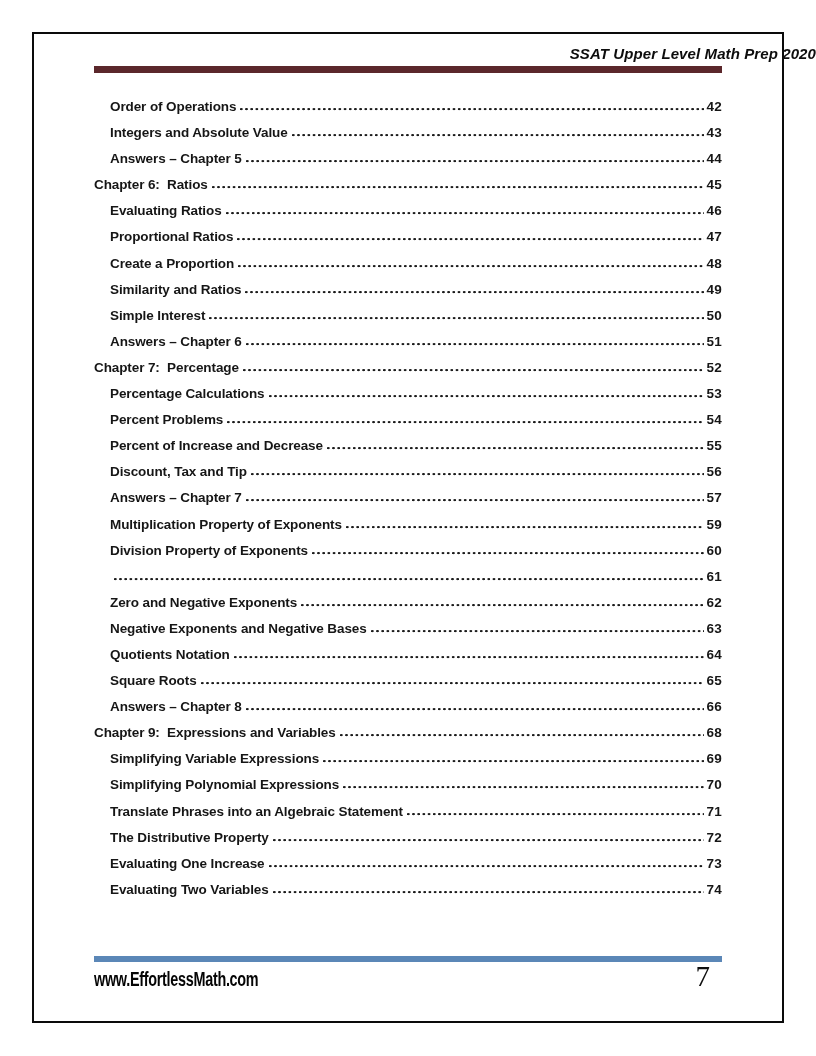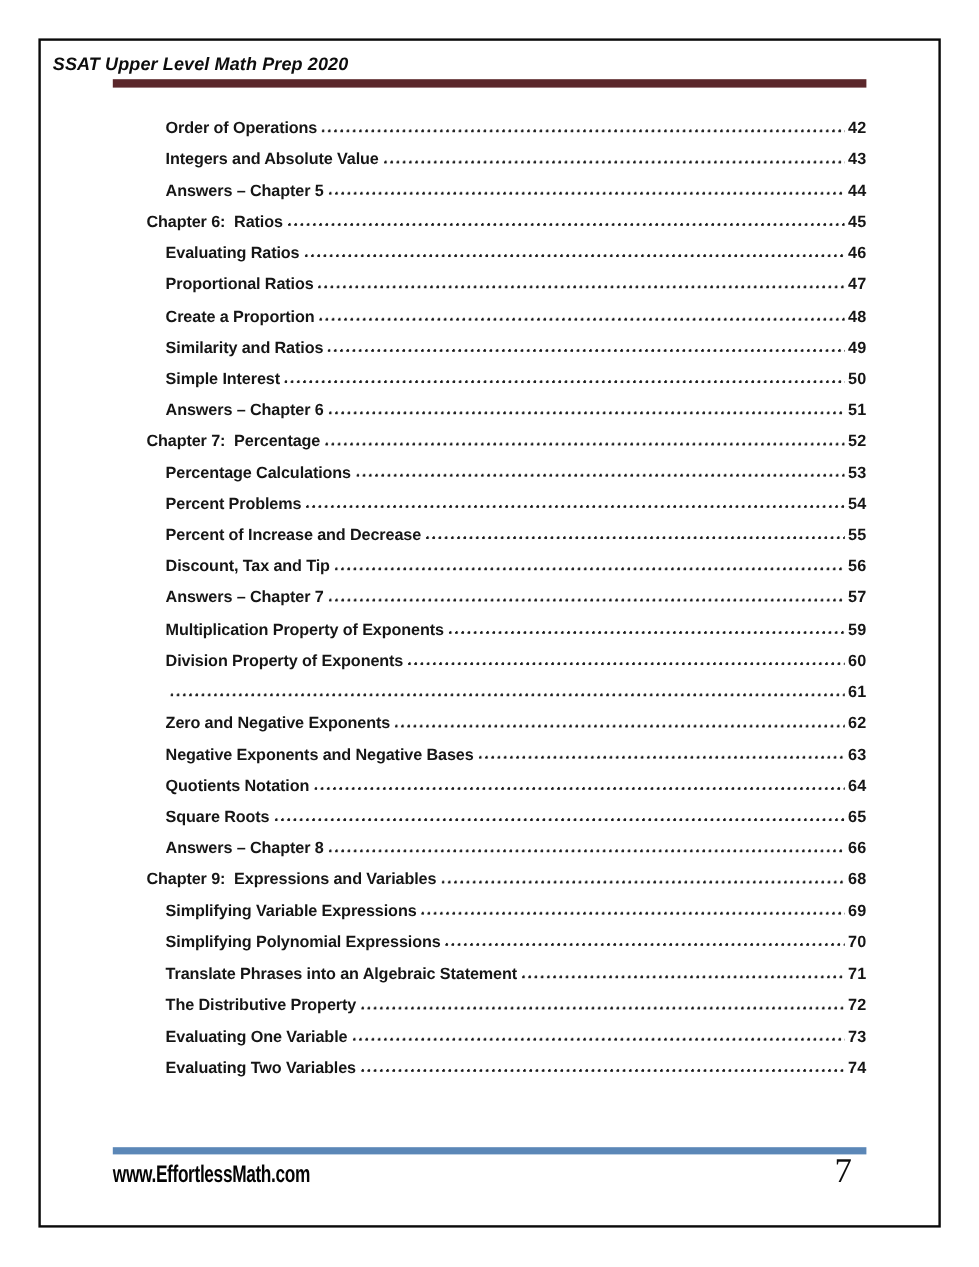--- a/index.html
+++ b/index.html
@@ -23,27 +23,26 @@
     position: absolute;
     left: 32px; top: 32px;
     width: 752px; height: 991px;
     border: 2px solid #0a0a0a;
     pointer-events: none;
   }
   
   .header-title {
     position: absolute;
     top: 45px; left: 0; right: 0;
-    text-align: left;
+    text-align: right;
     font-size: 15px;
     font-weight: bold;
     font-style: italic;
     letter-spacing: 0.1px;
     color: #0d0d0d;
-    padding-left: 44px;
   }
   .header-rule {
     position: absolute;
     left: 94px; top: 66px;
     width: 628px; height: 7px;
     background: var(--header-bar);
   }
   
   .toc-list {
     position: absolute;
@@ -52,21 +51,20 @@
   }
   .toc-row {
     display: flex;
     align-items: baseline;
     height: 26.1px;
     line-height: 26.1px;
     font-size: 13.5px;
     font-weight: bold;
     color: var(--text);
     cursor: pointer;
-    margin-left: 28px;
   }
   .toc-row.level-2 { padding-left: 16px; }
   .toc-title {
     white-space: pre;
     letter-spacing: -0.1px;
     flex: 0 0 auto;
   }
   .toc-dots {
     flex: 1 1 auto;
     height: 4px;
@@ -253,21 +251,21 @@
     <span class="toc-title">Translate Phrases into an Algebraic Statement</span>
     <span class="toc-dots"></span>
     <span class="toc-page">71</span>
   </div>
     <div class="toc-row level-2">
     <span class="toc-title">The Distributive Property</span>
     <span class="toc-dots"></span>
     <span class="toc-page">72</span>
   </div>
     <div class="toc-row level-2">
-    <span class="toc-title">Evaluating One Variable</span>
+    <span class="toc-title">Evaluating One Increase</span>
     <span class="toc-dots"></span>
     <span class="toc-page">73</span>
   </div>
     <div class="toc-row level-2">
     <span class="toc-title">Evaluating Two Variables</span>
     <span class="toc-dots"></span>
     <span class="toc-page">74</span>
   </div>
   </div>
 

